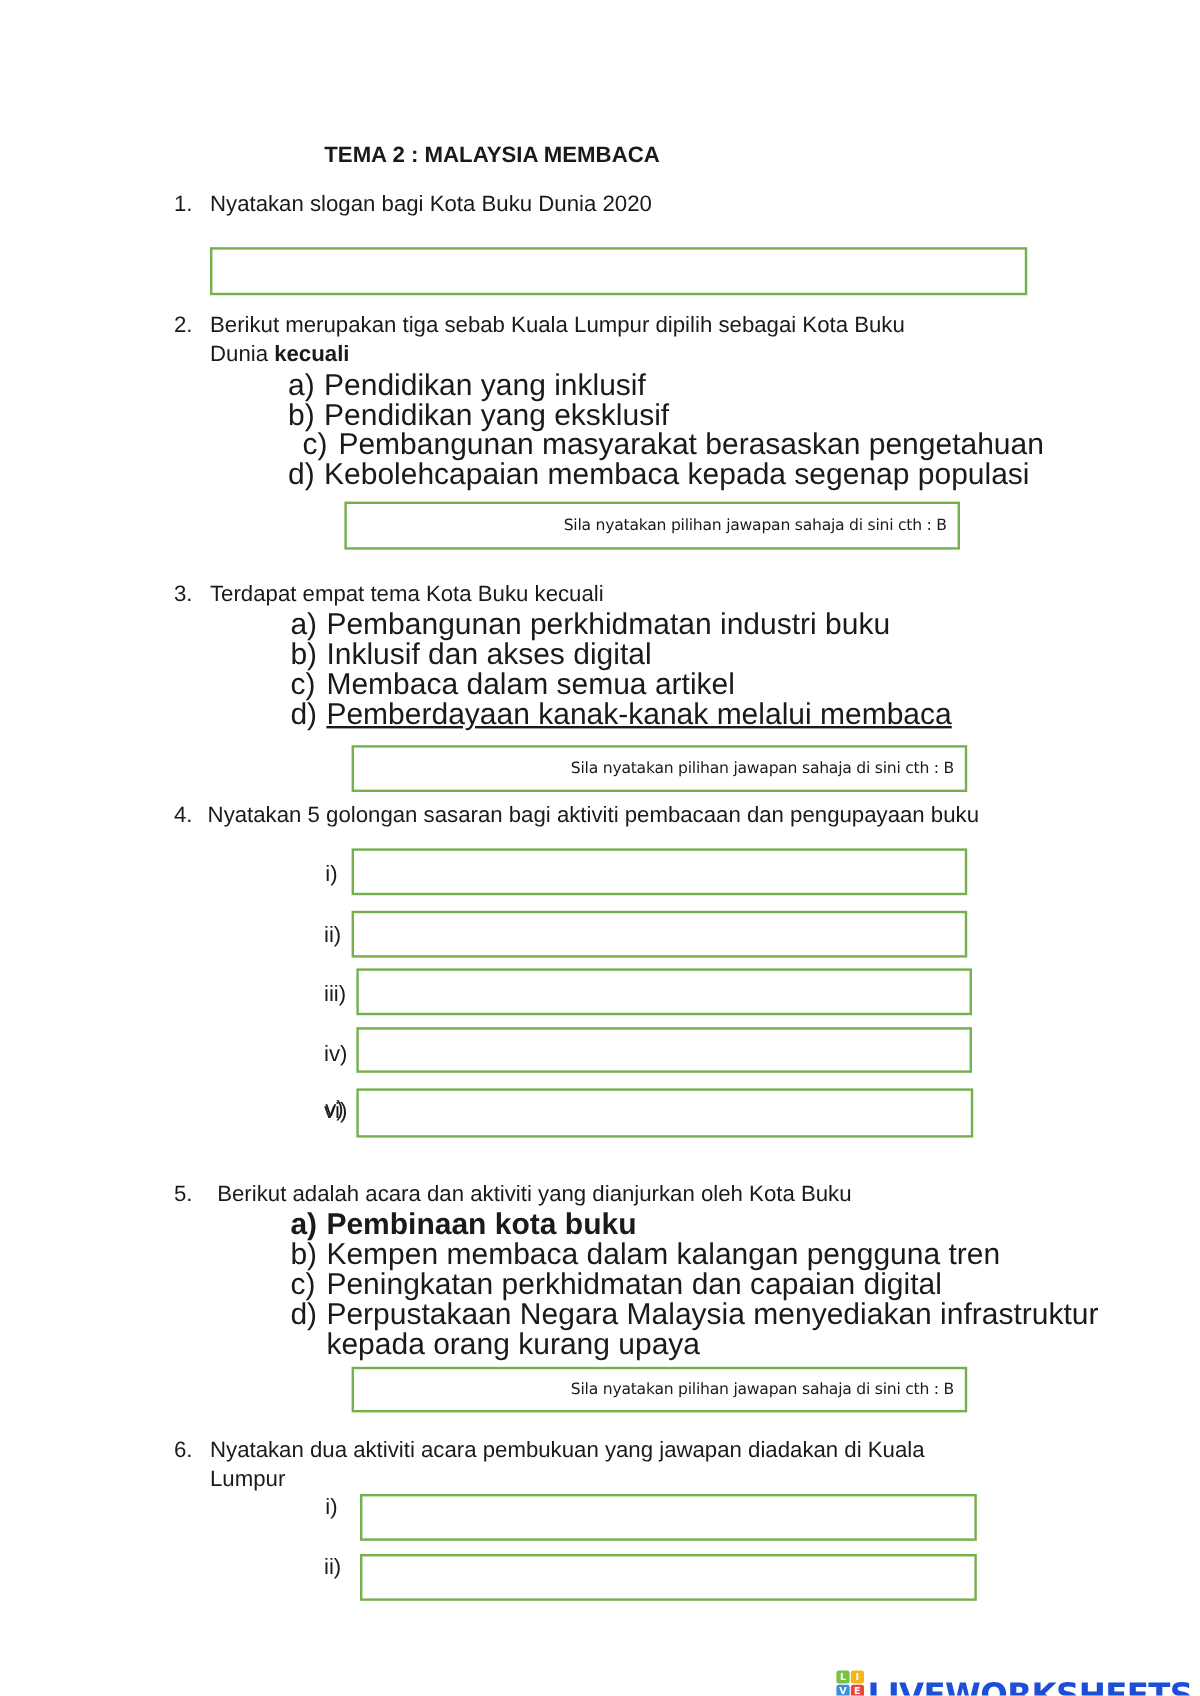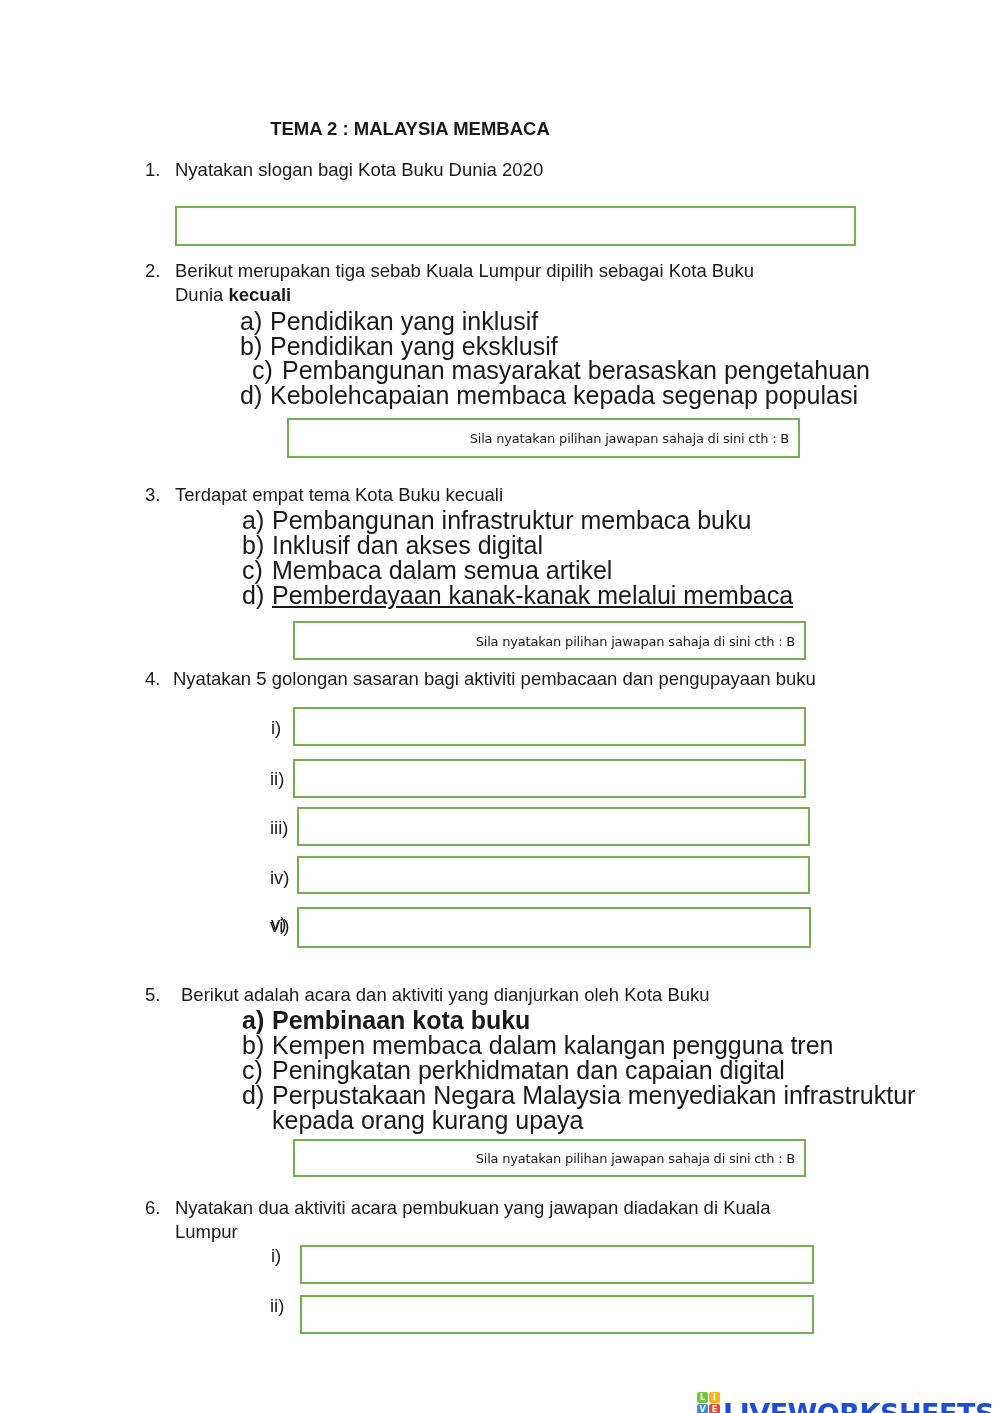--- a/index.html
+++ b/index.html
@@ -44,21 +44,21 @@
 <div class="opt" style="left:252px; top:358px;"><span class="ol">c)</span><span>Pembangunan masyarakat berasaskan pengetahuan</span></div>
 <div class="opt" style="left:240px; top:383px;"><span class="ol">d)</span><span>Kebolehcapaian membaca kepada segenap populasi</span></div>
 <div class="box" style="left:287px; top:418px; width:513px; height:40px;">
   <span class="box-hint">Sila nyatakan pilihan jawapan sahaja di sini cth : B</span>
 </div>
 
 <div class="q">
   <span class="qnum" style="top:483px">3.</span>
   <span class="qtext" style="top:483px">Terdapat empat tema Kota Buku kecuali</span>
 </div>
-<div class="opt" style="left:242px; top:508px;"><span class="ol">a)</span><span>Pembangunan infrastruktur membaca buku</span></div>
+<div class="opt" style="left:242px; top:508px;"><span class="ol">a)</span><span>Pembangunan perkhidmatan industri buku</span></div>
 <div class="opt" style="left:242px; top:533px;"><span class="ol">b)</span><span>Inklusif dan akses digital</span></div>
 <div class="opt" style="left:242px; top:558px;"><span class="ol">c)</span><span>Membaca dalam semua artikel</span></div>
 <div class="opt" style="left:242px; top:583px;text-decoration:underline;"><span class="ol">d)</span><span>Pemberdayaan kanak-kanak melalui membaca</span></div>
 <div class="box" style="left:293px; top:621px; width:513px; height:39px;">
   <span class="box-hint">Sila nyatakan pilihan jawapan sahaja di sini cth : B</span>
 </div>
 
 <div class="q">
   <span class="qnum" style="top:667px">4.</span>
   <span class="qtext" style="top:667px; left:173px;">Nyatakan 5 golongan sasaran bagi aktiviti pembacaan dan pengupayaan buku</span>

